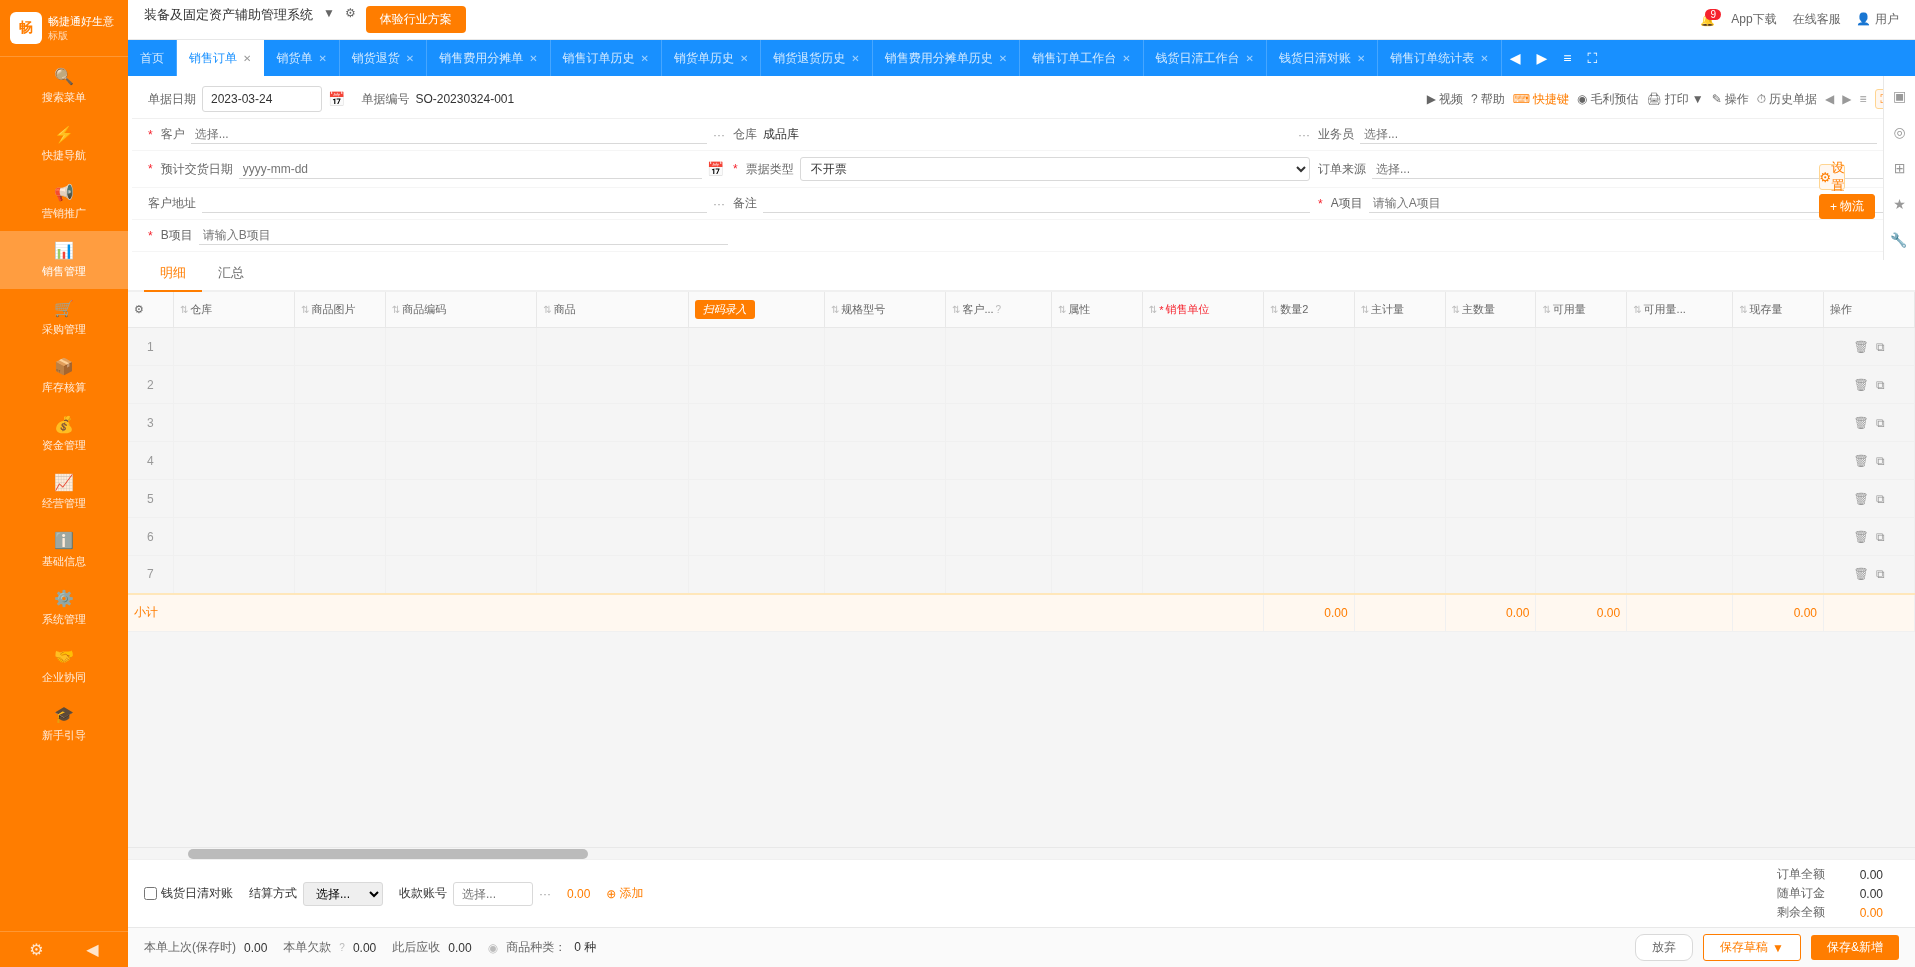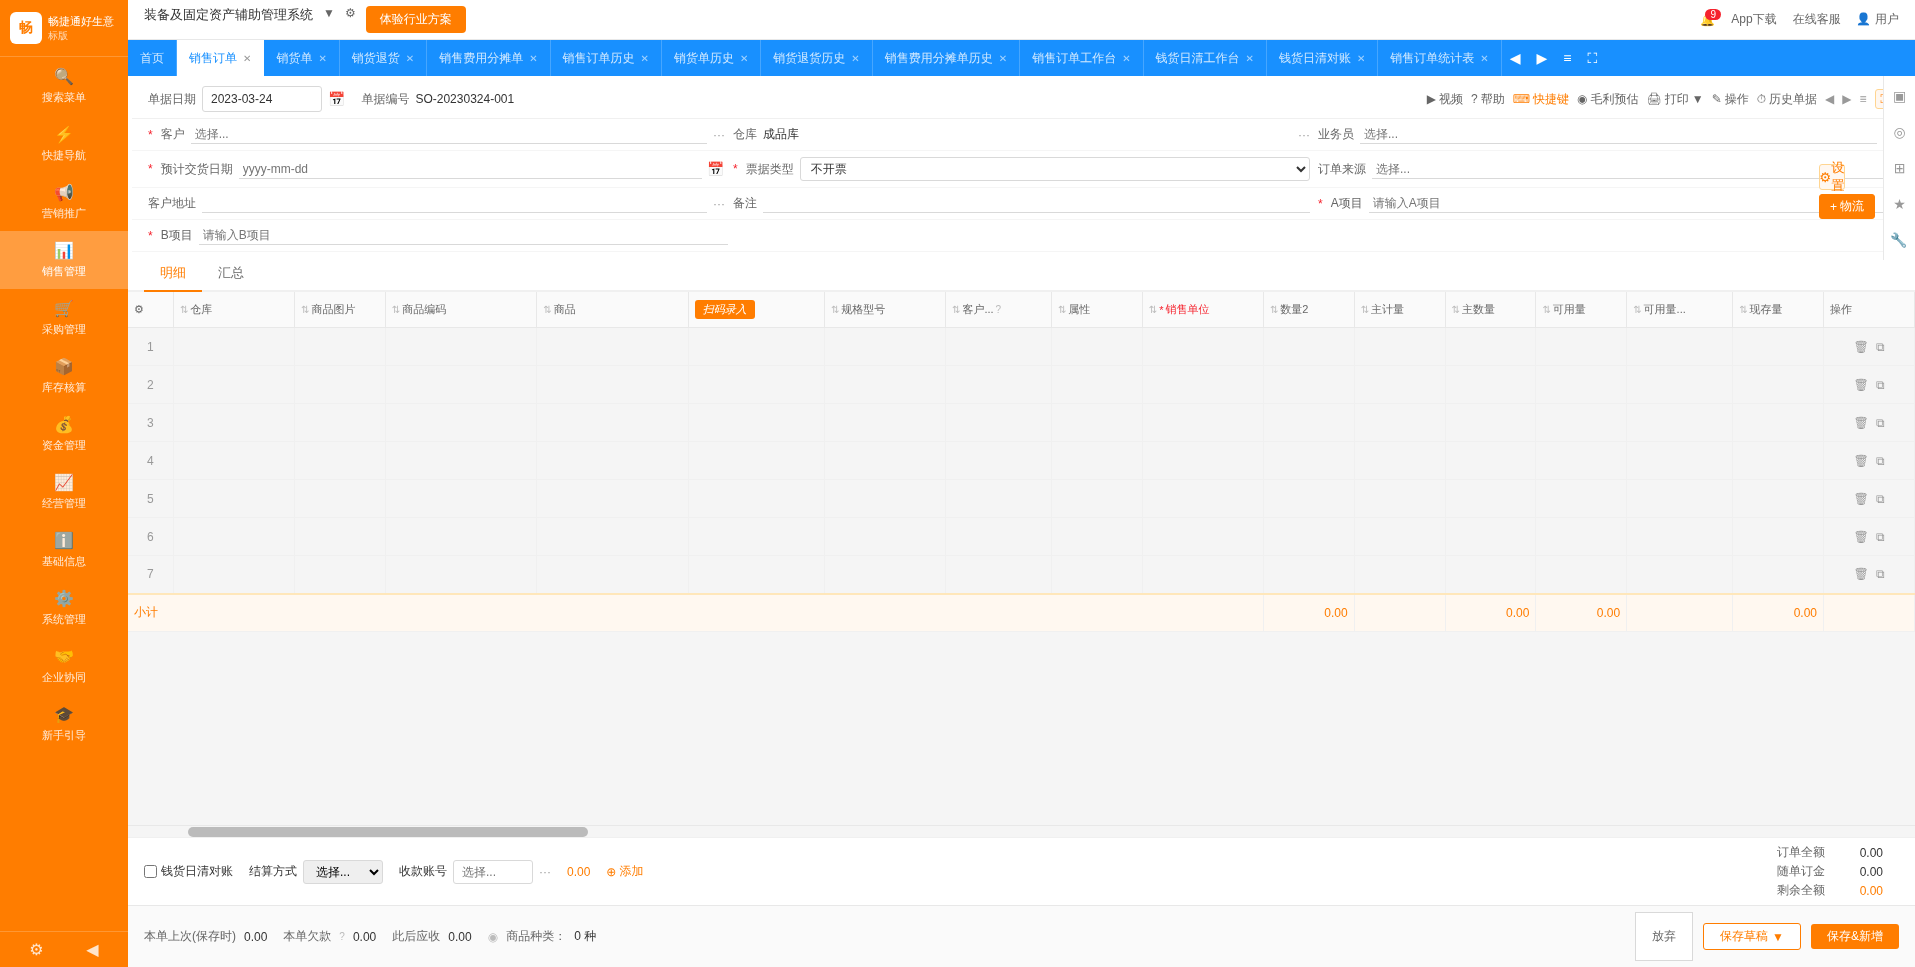--- a/index.html
+++ b/index.html
@@ -162,21 +162,21 @@
     .amount-num.orange { color: #ff7d00; }
 
     
     .status-bar {
       display: flex; align-items: center; padding: 6px 16px; background: #fafafa; border-top: 1px solid #e8e8e8; justify-content: space-between;
     }
     .status-left { display: flex; align-items: center; gap: 16px; }
     .status-item { display: flex; align-items: center; gap: 8px; font-size: 12px; color: #666; }
     .status-value { color: #333; }
     .status-right { display: flex; align-items: center; gap: 10px; }
-    .btn-abandon { border: 1px solid #d9d9d9; padding: 15px 16px; border-radius: 0; background: #fff; cursor: pointer; font-size: 12px; color: #666; }
+    .btn-abandon { border: 1px solid #d9d9d9; padding: 4px 16px; border-radius: 9px; background: #fff; cursor: pointer; font-size: 12px; color: #666; }
     .btn-save { border: 1px solid #ff7d00; padding: 4px 16px; border-radius: 3px; background: #fff; cursor: pointer; font-size: 12px; color: #ff7d00; display: flex; align-items: center; gap: 4px; }
     .btn-save-new { background: #ff7d00; color: #fff; border: none; padding: 4px 16px; border-radius: 3px; cursor: pointer; font-size: 12px; }
 
     
     .right-panel {
       position: fixed; right: 0; top: 76px; width: 32px; background: #fff; border-left: 1px solid #e8e8e8; display: flex; flex-direction: column; align-items: center; padding: 8px 0; gap: 12px; z-index: 97;
     }
     .right-panel-btn { width: 24px; height: 24px; display: flex; align-items: center; justify-content: center; cursor: pointer; color: #999; font-size: 14px; }
 
     .table-scroll-area { flex: 1; overflow-y: auto; overflow-x: auto; }

